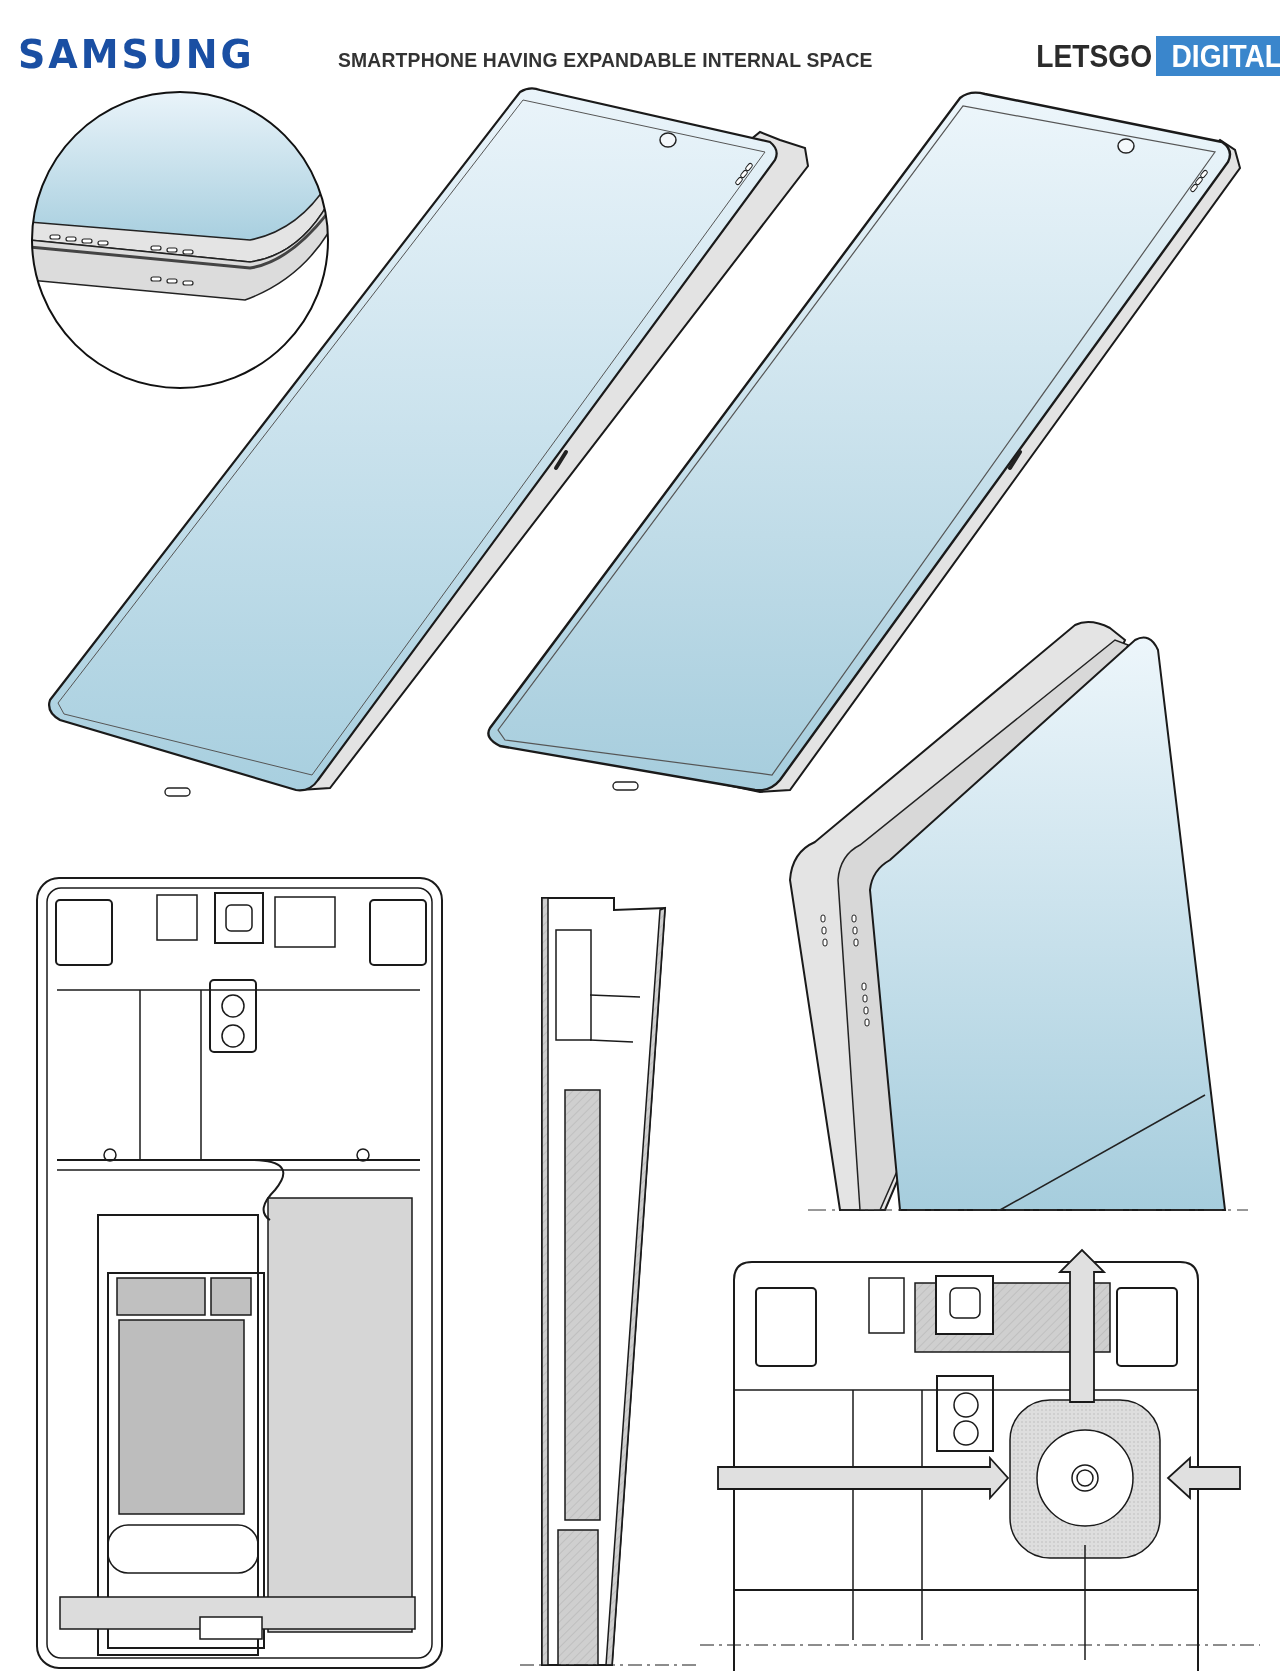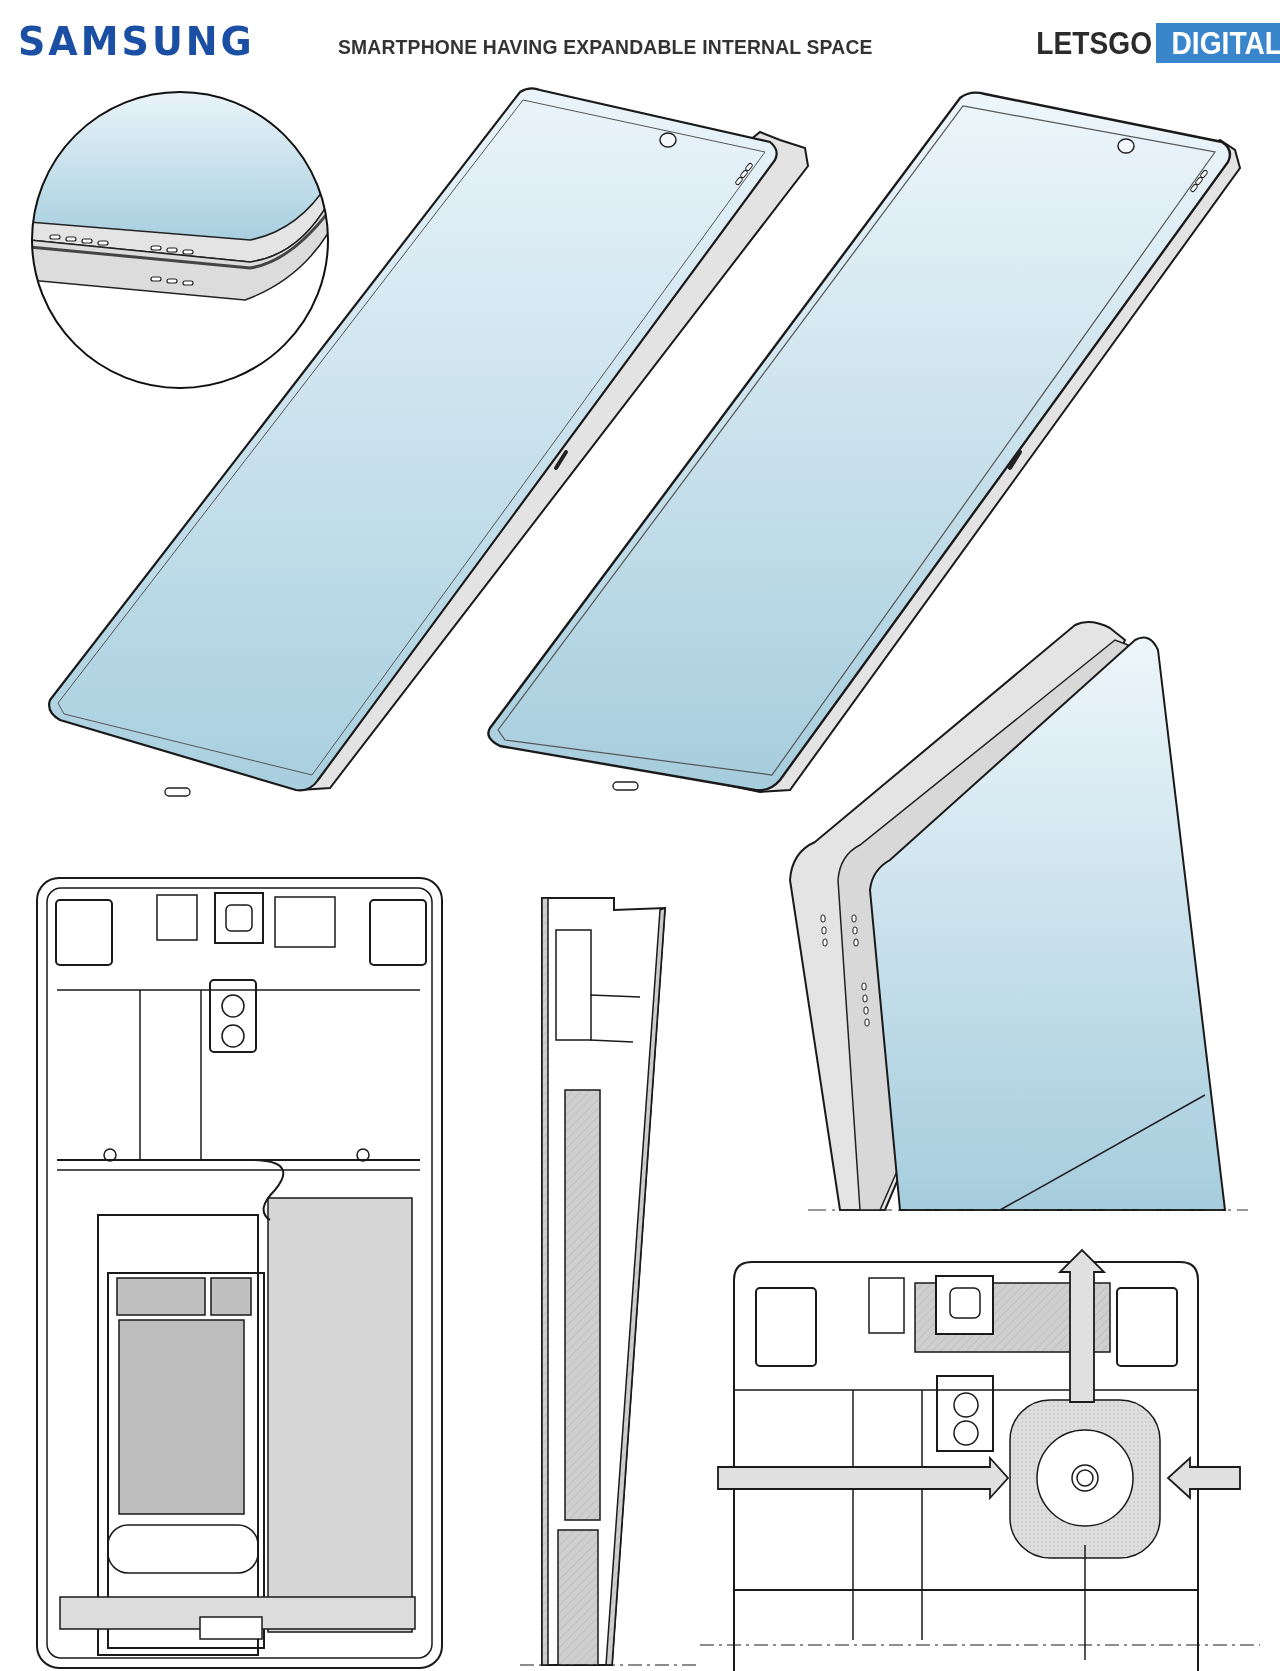--- a/index.html
+++ b/index.html
@@ -1,17 +1,17 @@
 <!DOCTYPE html>
 <html><head>
 <meta charset="utf-8">
 <style>
   html, body { margin: 0; padding: 0; background: #ffffff; }
   body { width: 1280px; height: 1671px; position: relative; overflow: hidden; font-family: "Liberation Sans", sans-serif; }
-  .header { position: absolute; left: 0; top: 3px; width: 1072px; height: 80px; }
+  .header { position: absolute; left: 0; top: 16px; width: 1072px; height: 80px; }
   .brand-samsung { position: absolute; left: 18px; top: 16px; font-family: "DejaVu Sans", sans-serif; font-weight: bold; font-size: 38px; letter-spacing: 3px; color: #1a4fa3; transform: scaleY(1.05); }
   .title { position: absolute; left: 338px; top: 32px; font-family: "Liberation Sans", sans-serif; font-weight: bold; font-size: 21px; color: #333333; letter-spacing: 0.2px; transform: scaleX(0.92); transform-origin: left center; }
   .brand-letsgo { position: absolute; left: 1020px; top: 20px; height: 40px; display: flex; align-items: stretch; font-family: "Liberation Sans", sans-serif; font-weight: bold; font-size: 32px; }
   .letsgo-dark { color: #2b2b2b; padding-right: 4px; line-height: 40px; transform: scaleX(0.88); transform-origin: right center; }
   .letsgo-blue { background: #3a86cc; color: #ffffff; padding: 0 8px; line-height: 40px; }
   .letsgo-blue span { display: inline-block; transform: scaleX(0.88); }
   svg.art { position: absolute; left: 0; top: 0; }
 </style>
 </head>
 <body>

